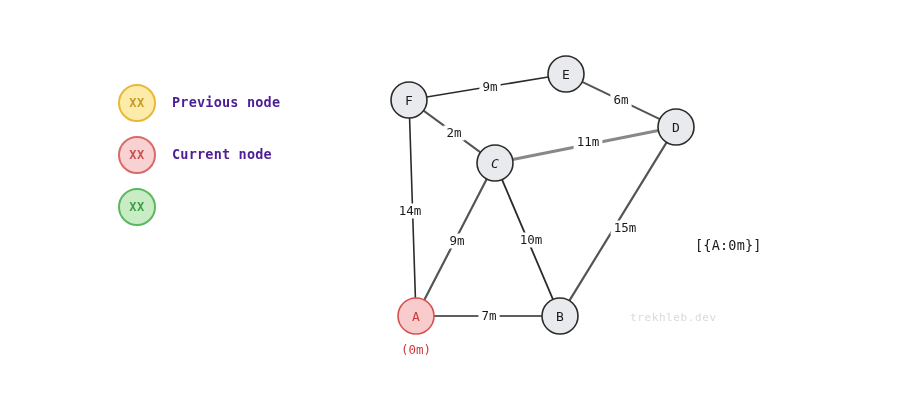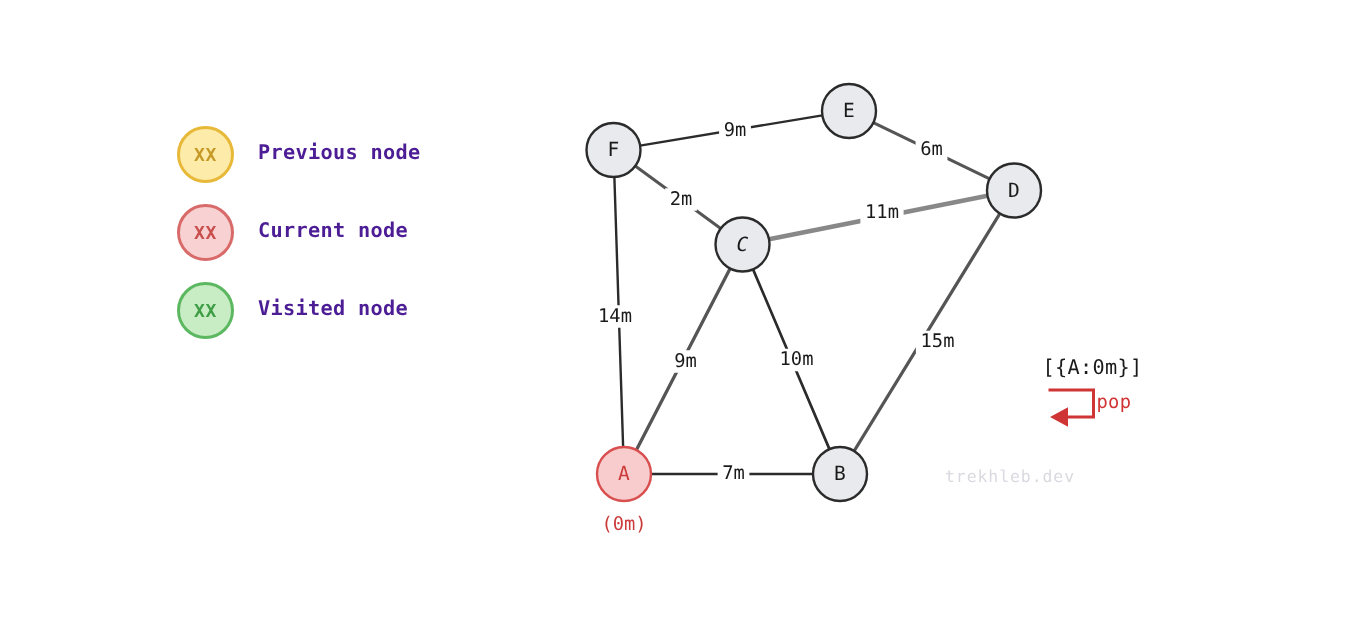--- a/index.html
+++ b/index.html
@@ -143,21 +143,20 @@
     <div class="legend-row">
       <div class="legend-swatch" style="background: rgb(248, 210, 210); border-color: rgb(217, 106, 106); color: rgb(201, 79, 79);">
         <span>XX</span>
       </div>
       <div class="legend-label">Current node</div>
     </div>
     <div class="legend-row">
       <div class="legend-swatch" style="background: rgb(200, 236, 196); border-color: rgb(92, 184, 96); color: rgb(63, 158, 69);">
         <span>XX</span>
       </div>
-      <div class="legend-label">Visited node</div>
     </div>
   </div>
 
   <svg id="graph" viewBox="0 0 898 420" xmlns="http://www.w3.org/2000/svg">
     <g id="edges-layer">
         <line x1="426.7581381591252" y1="97.05916183352066" x2="548.2418618408748" y2="76.94083816647934" stroke="#2b2b2b" stroke-width="1.6" class="edge-line"></line>
         <line x1="582.2158953475388" y1="81.81311321290504" x2="659.7841046524612" y2="119.18688678709496" stroke="#555555" stroke-width="2" class="edge-line"></line>
         <line x1="423.5206559791902" y1="110.63722472894166" x2="480.4793440208098" y2="152.36277527105835" stroke="#555555" stroke-width="2" class="edge-line"></line>
         <line x1="512.6541936182133" y1="159.48866867262055" x2="658.3458063817867" y2="130.51133132737945" stroke="#888888" stroke-width="3.2" class="edge-line"></line>
         <line x1="409.5830272543885" y1="117.99055527827421" x2="415.4169727456115" y2="298.0094447217258" stroke="#2b2b2b" stroke-width="1.6" class="edge-line"></line>
@@ -198,24 +197,17 @@
         <circle cx="416" cy="316" r="18" fill="#f8cccc" stroke="#d94f4f" class="node-circle"></circle>
         <text x="416" y="316.5" class="node-label" fill="#cc3b3b">A</text>
         <text x="416" y="350" class="node-dist" fill="#cc3b3b">(0m)</text>
         <circle cx="560" cy="316" r="18" fill="#e8eaed" stroke="#2b2b2b" class="node-circle"></circle>
         <text x="560" y="316.5" class="node-label" fill="#1a1a1a">B</text>
       </g>
   </svg>
 
   <div id="queue-panel">
     <div>[{A:0m}]</div>
-    <div id="queue-arrow-wrap">
-      <svg width="110" height="34" viewBox="0 0 110 34" xmlns="http://www.w3.org/2000/svg">
-        <path id="pop-arrow-path" d="M 4 4 L 34 4 L 34 22 L 17 22" fill="none" stroke="#d03535" stroke-width="2" stroke-linecap="butt" stroke-linejoin="miter"></path>
-        <polygon id="pop-arrow-head" points="17,15.5 5,22 17,28.5" fill="#d03535"></polygon>
-      </svg>
-      <span id="pop-label" style="color: rgb(208, 53, 53);">pop</span>
-    </div>
   </div>
 
   <div id="watermark" style="color: rgb(217, 217, 224); margin-left: 42px;">trekhleb.dev</div>
 
 </div>
 
 </body></html>

